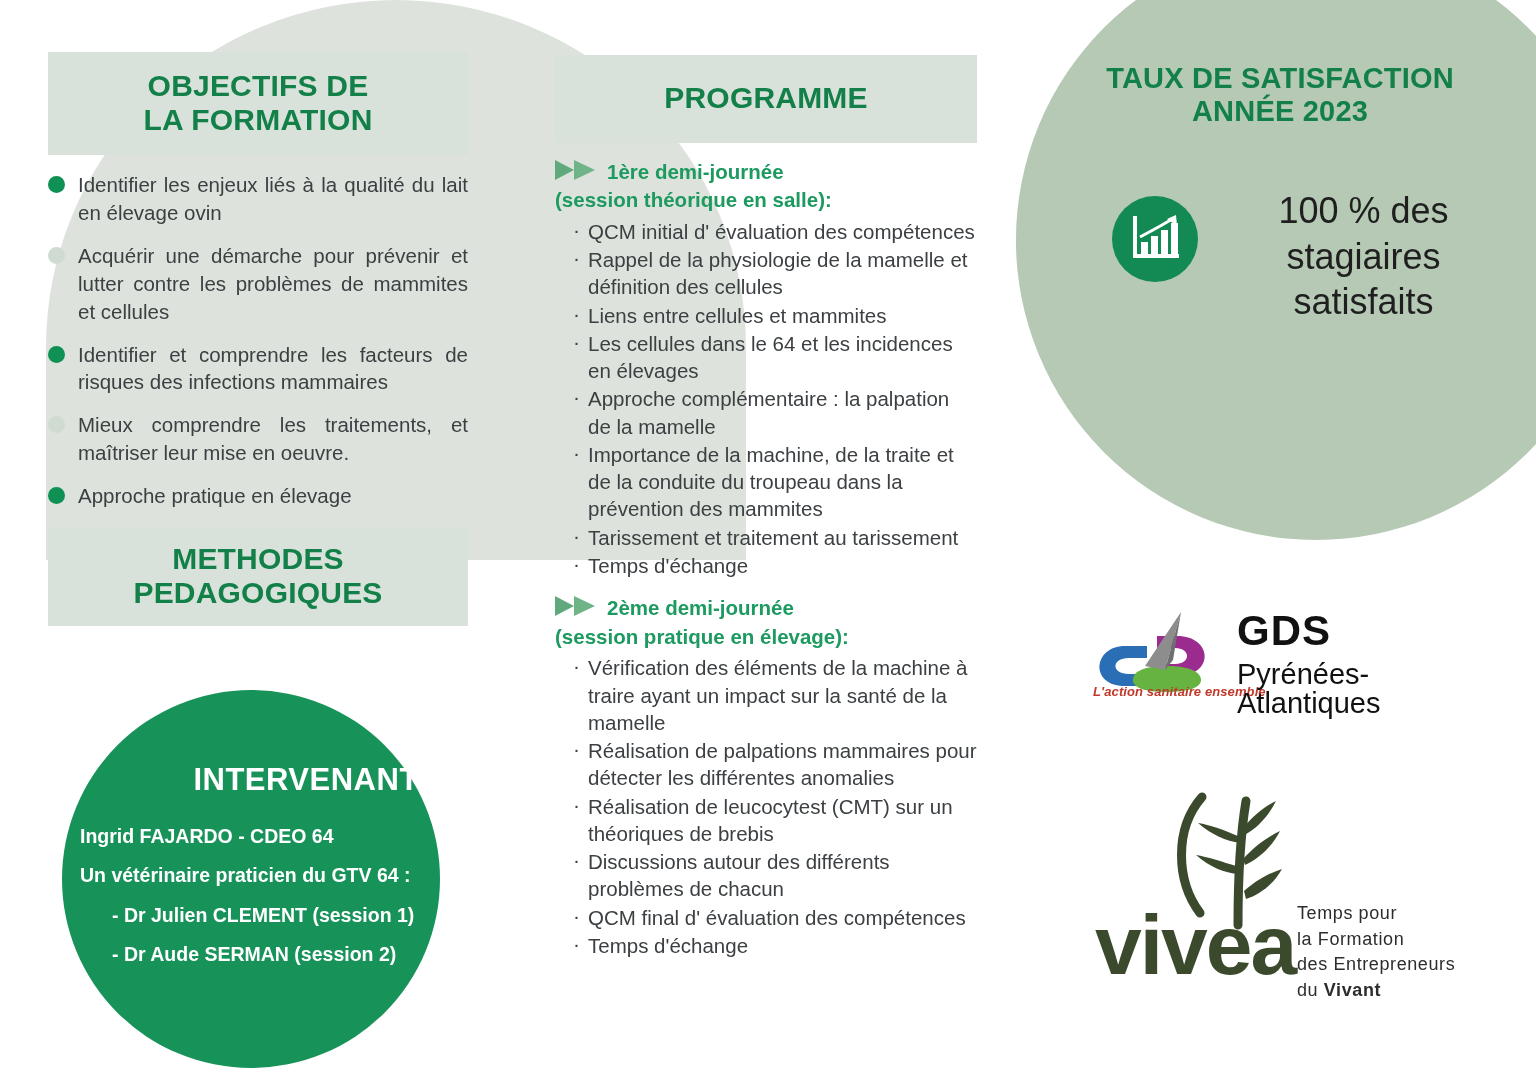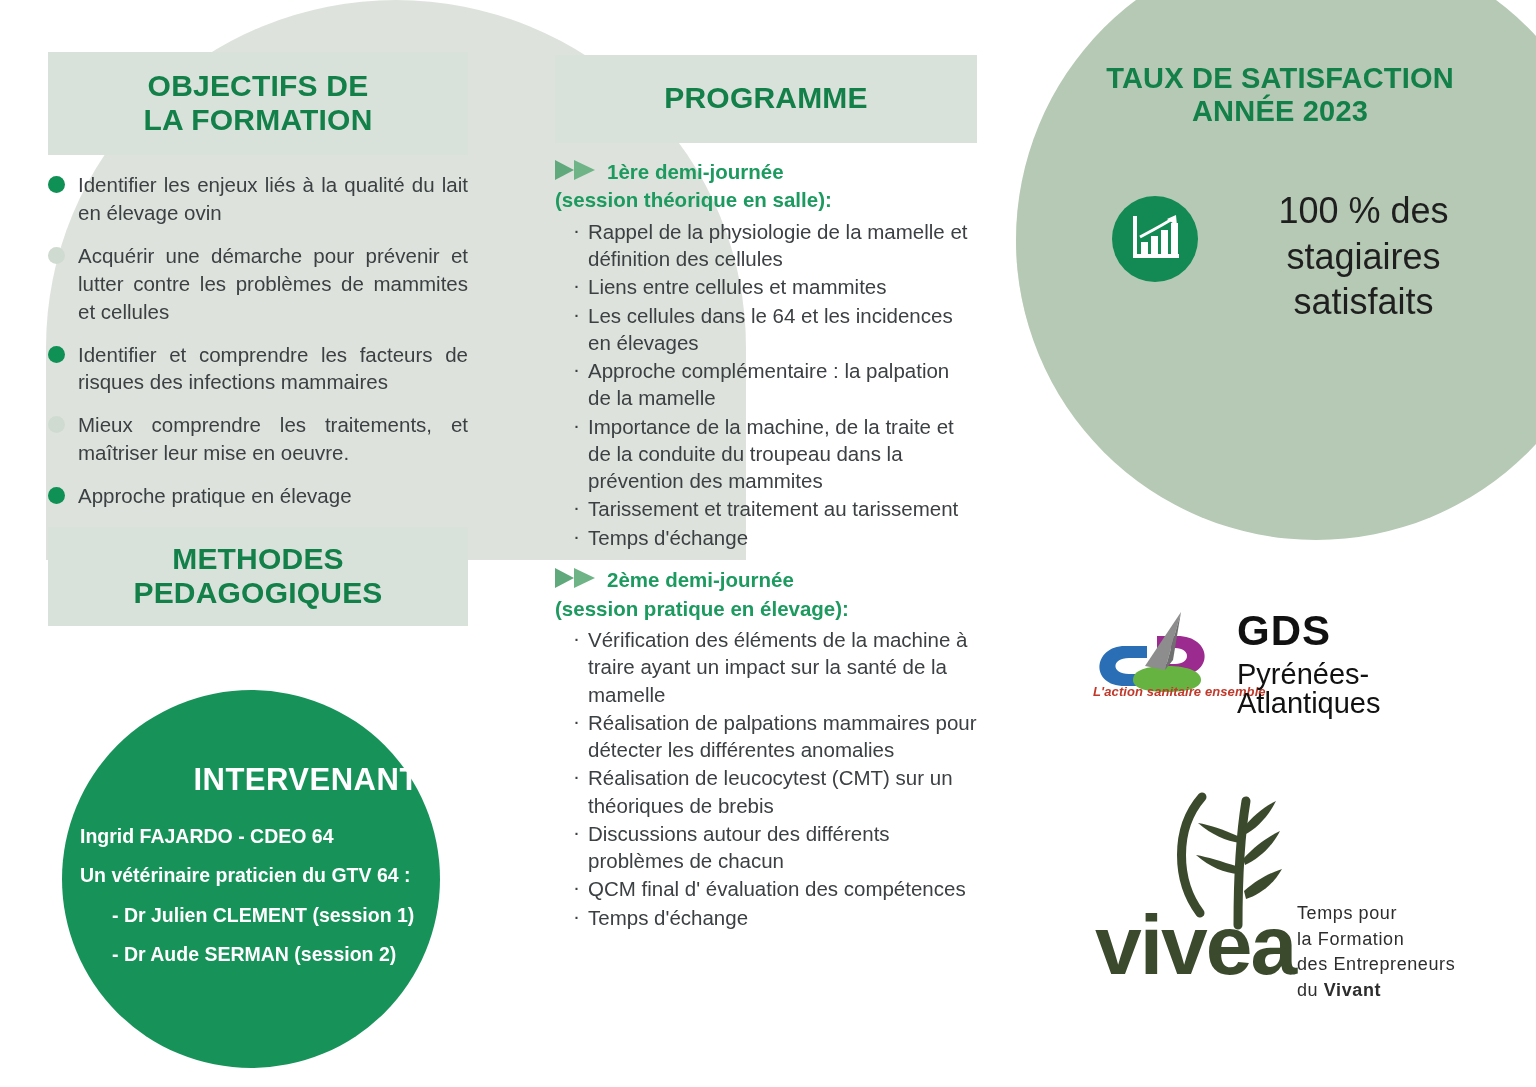--- a/index.html
+++ b/index.html
@@ -261,20 +261,21 @@
     <div class="session-head">
       <span class="arrows">
         <svg width="42" height="22" viewBox="0 0 42 22" aria-hidden="true">
           <polygon points="0,1 19,11 0,21" fill="#5fa97c"></polygon>
           <polygon points="19,1 40,11 19,21" fill="#6fb487"></polygon>
         </svg>
       </span><span>1ère demi-journée</span>
       <span class="session-sub">(session théorique en salle):</span>
     </div>
     <div class="prog-list">
+      <div class="prog-item">QCM initial  d' évaluation des compétences</div>
       <div class="prog-item">Rappel de la physiologie de la mamelle et définition des cellules</div>
       <div class="prog-item">Liens entre cellules et mammites</div>
       <div class="prog-item">Les cellules dans le 64 et les incidences en élevages</div>
       <div class="prog-item">Approche complémentaire : la palpation de la mamelle</div>
       <div class="prog-item">Importance de la machine, de la traite et de la conduite du troupeau dans la prévention des mammites</div>
       <div class="prog-item">Tarissement et traitement au tarissement</div>
       <div class="prog-item">Temps d'échange</div>
     </div>
 
     <div class="session-head">

